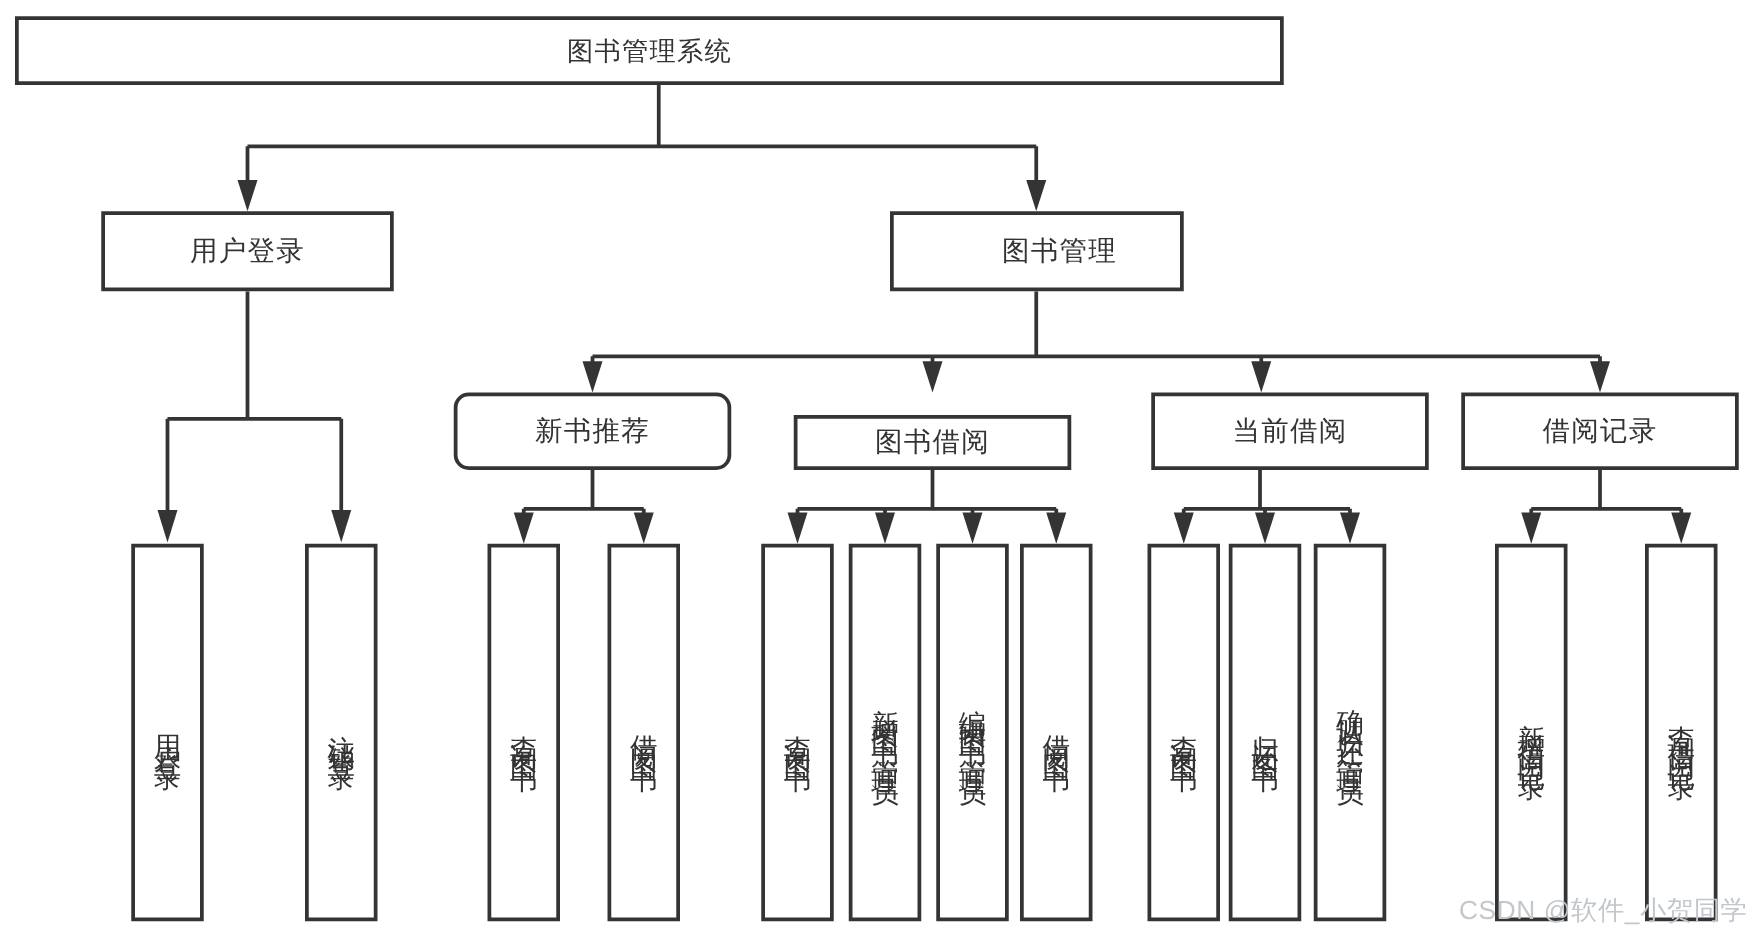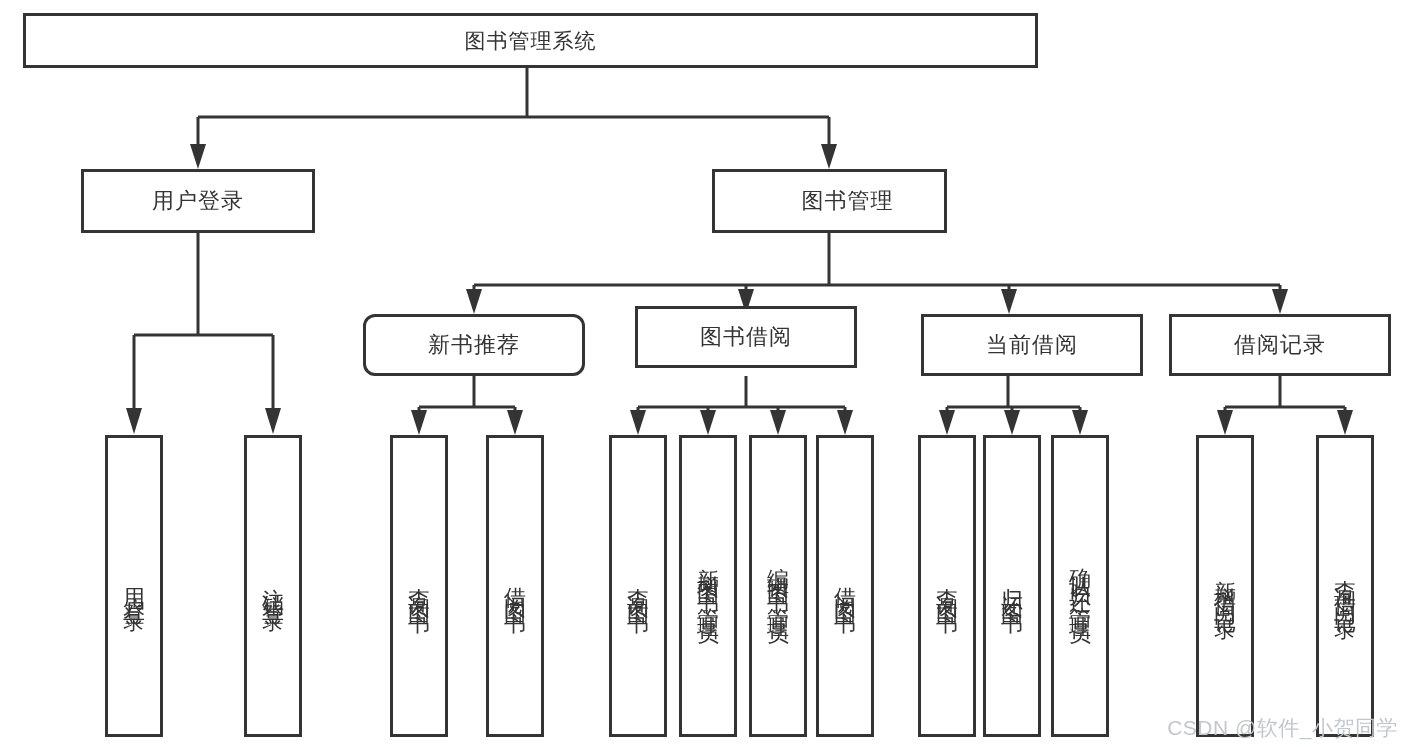--- a/index.html
+++ b/index.html
@@ -123,35 +123,35 @@
       <polygon points="1072,410 1088,410 1080,435"></polygon>
     </g>
 
     <g>
       <path d="M1280 376 V407 M1225 407 H1345 M1225 407 V412 M1345 407 V412"></path>
       <polygon points="1217,410 1233,410 1225,435"></polygon>
       <polygon points="1337,410 1353,410 1345,435"></polygon>
     </g>
   </svg>
 
-  <div class="box root-box" style="left:23px; top:13px; width:1015px; height:55px;">
+  <div class="box root-box" style="left:12px; top:13px; width:1015px; height:55px;">
     <span class="label">图书管理系统</span>
   </div>
 
   <div class="box" style="left:81px; top:169px; width:234px; height:64px;">
     <span class="label">用户登录</span>
   </div>
   <div class="box" style="left:712px; top:169px; width:235px; height:64px;padding-left:36px;">
     <span class="label">图书管理</span>
   </div>
 
   <div class="box" style="left:363px; top:314px; width:222px; height:62px;border-radius:12px;">
     <span class="label">新书推荐</span>
   </div>
-  <div class="box" style="left:635px; top:306px; width:222px; height:62px;">
+  <div class="box" style="left:635px; top:332px; width:222px; height:44px;">
     <span class="label">图书借阅</span>
   </div>
   <div class="box" style="left:898px; top:314px; width:222px; height:62px;margin-left:23px;">
     <span class="label">当前借阅</span>
   </div>
   <div class="box" style="left:1169px; top:314px; width:222px; height:62px;">
     <span class="label">借阅记录</span>
   </div>
 
   <div class="box leaf" style="left:105px;">

